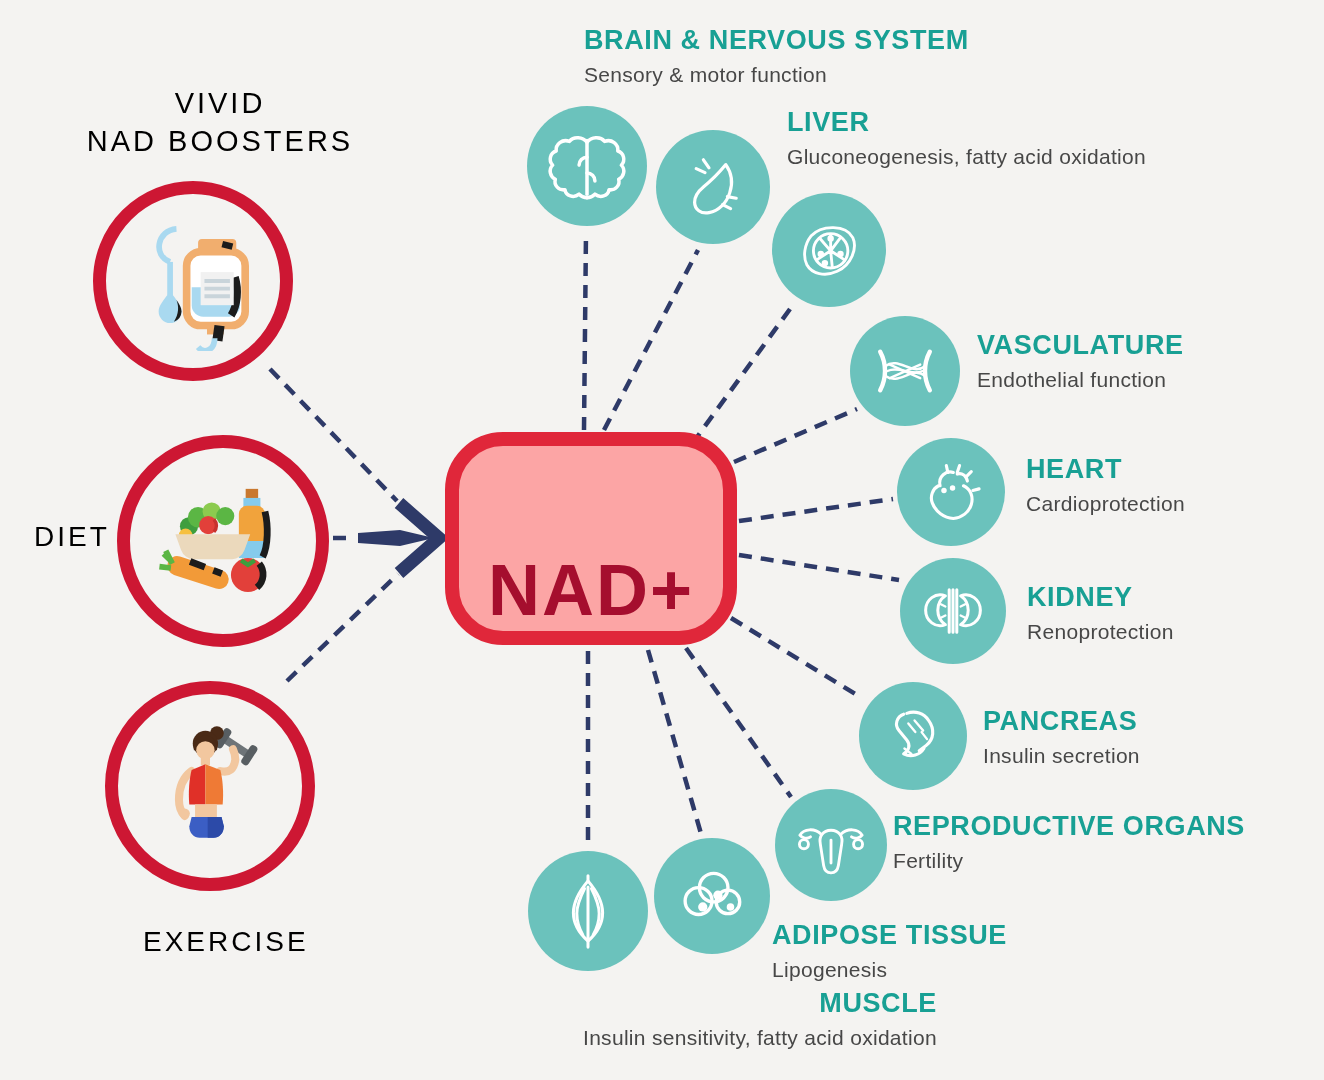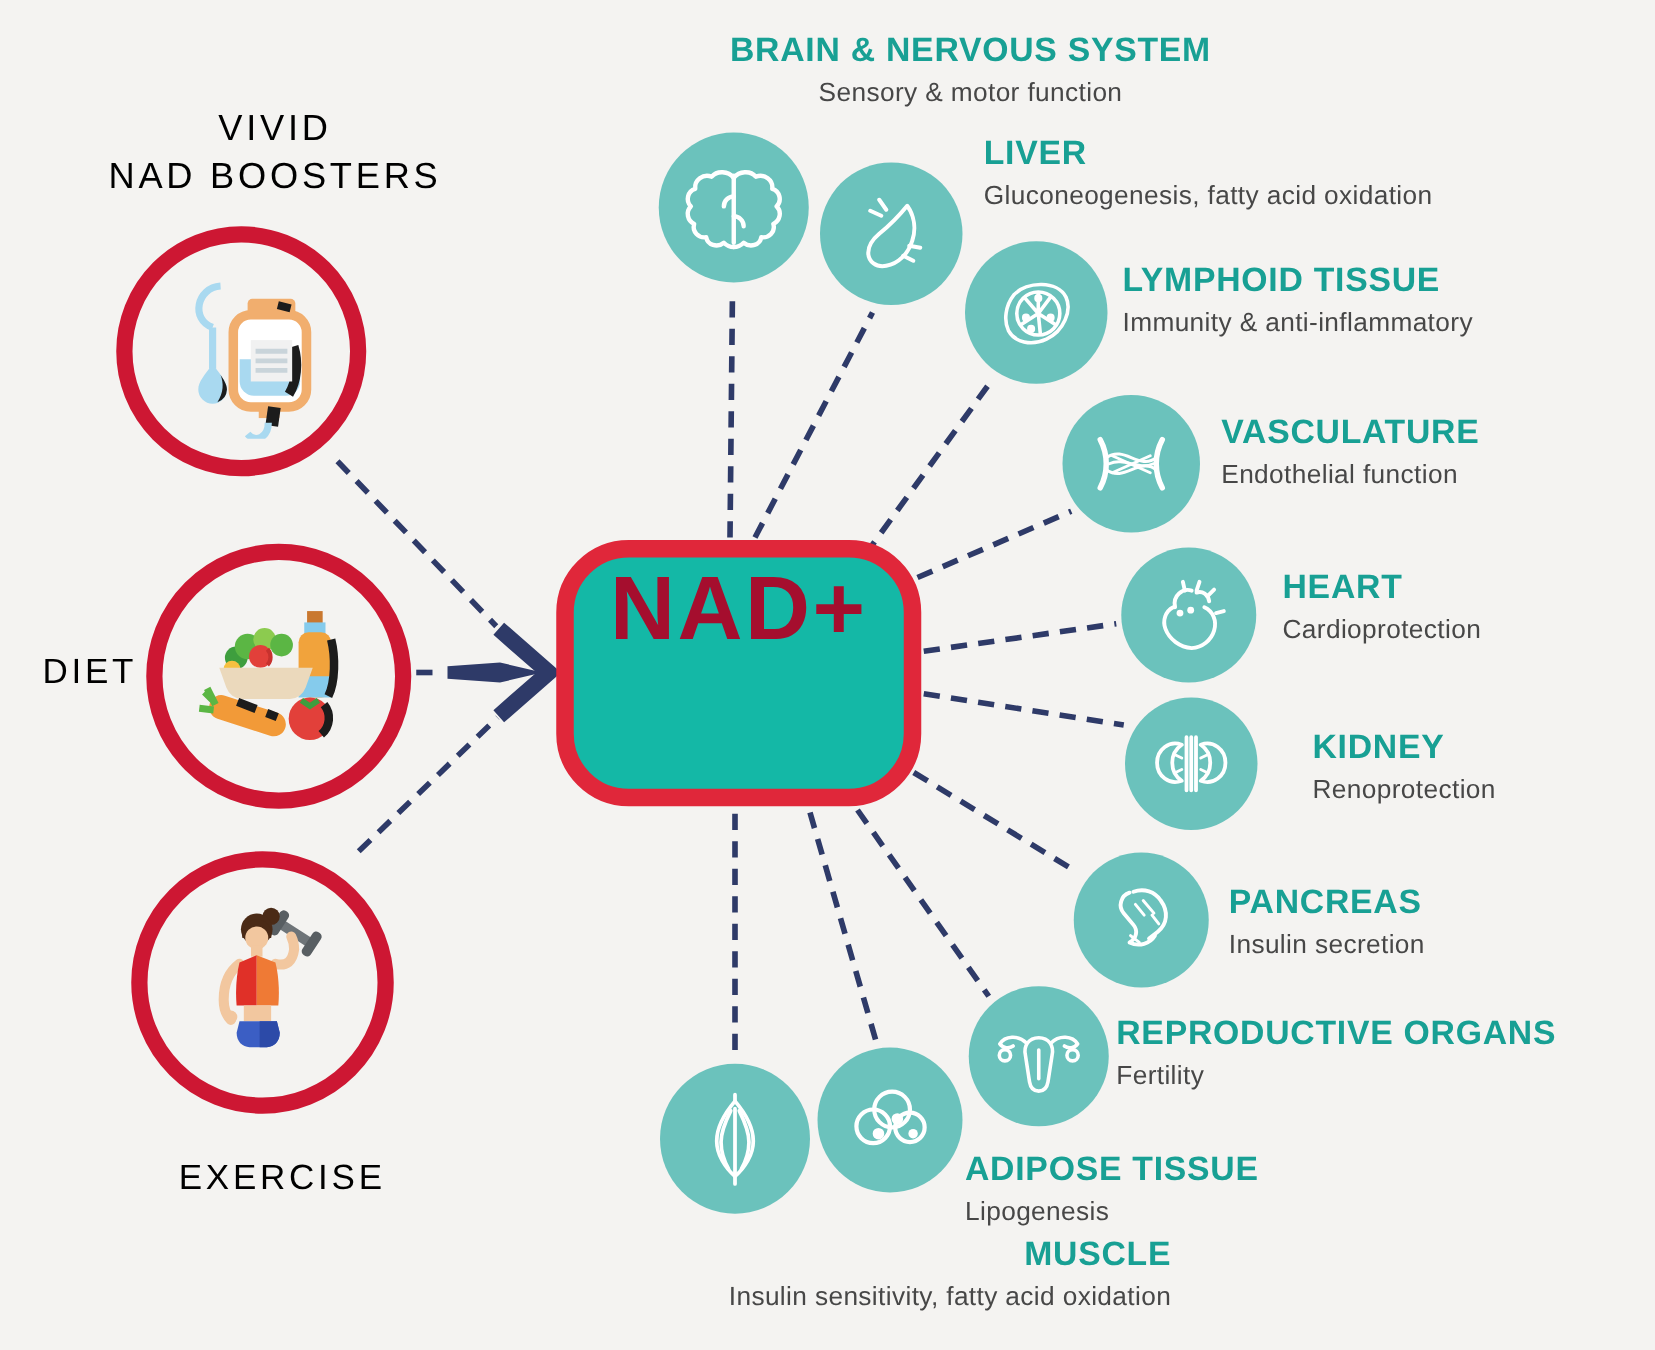--- a/index.html
+++ b/index.html
@@ -4,22 +4,22 @@
 <style>
   html,body{margin:0;padding:0;}
   body{font-family:"Liberation Sans", sans-serif; background:#e9e8e6;}
   .stage{position:relative;width:1324px;height:1080px;background:#f4f3f1;overflow:hidden;}
 
   
   .overlay{position:absolute;left:0;top:0;width:1324px;height:1080px;}
 
   
   .nad-box{position:absolute;left:445px;top:432px;width:264px;height:185px;
-    background:#14b8a6;border:14px solid #e0273a;border-radius:58px;
-    display:flex;align-items:flex-start;justify-content:center;}
+    background:#fca5a5;border:14px solid #e0273a;border-radius:58px;
+    display:flex;align-items:flex-end;justify-content:center;}
   .nad-text{font-size:72px;font-weight:800;color:#a50e2e;letter-spacing:2px;}
 
   
   .ring{position:absolute;border:13px solid #cd1733;border-radius:50%;
     display:flex;align-items:center;justify-content:center;}
   .ring-iv{left:93px;top:181px;width:174px;height:174px;}
   .ring-diet{left:117px;top:435px;width:186px;height:186px;}
   .ring-exercise{left:105px;top:681px;width:184px;height:184px;}
 
   
@@ -33,26 +33,26 @@
   .o-kidney{left:900px;top:558px;width:106px;height:106px;}
   .o-pancreas{left:859px;top:682px;width:108px;height:108px;}
   .o-reproductive{left:775px;top:789px;width:112px;height:112px;}
   .o-adipose{left:654px;top:838px;width:116px;height:116px;}
   .o-muscle{left:528px;top:851px;width:120px;height:120px;}
 
   
   .olabel{position:absolute;line-height:1.25;}
   .olabel .name{font-size:27px;font-weight:700;color:#18a094;letter-spacing:.6px;white-space:nowrap;}
   .olabel .fn{font-size:21px;font-weight:400;color:#474747;letter-spacing:.3px;margin-top:4px;white-space:nowrap;}
-  .l-brain{left:584px;top:24px;text-align:center;}
+  .l-brain{left:584px;top:24px;}
   .l-liver{left:787px;top:106px;}
   .l-lymphoid{left:898px;top:208px;}
   .l-vasculature{left:977px;top:329px;}
   .l-heart{left:1026px;top:453px;}
-  .l-kidney{left:1027px;top:581px;margin-left:23px;}
+  .l-kidney{left:1027px;top:581px;}
   .l-pancreas{left:983px;top:705px;}
   .l-reproductive{left:893px;top:810px;}
   .l-adipose{left:772px;top:919px;}
   .l-muscle{left:583px;top:987px;text-align:right;}
 
   
   .maroon{color:#000000;letter-spacing:3px;font-weight:400;}
   .title{position:absolute;left:50px;top:84px;width:340px;text-align:center;
     font-size:29px;line-height:38px;}
   .diet-label{position:absolute;left:34px;top:521px;font-size:28px;text-align:center;}
@@ -255,24 +255,20 @@
   </div>
 
   <div class="olabel l-brain">
     <div class="name">BRAIN &amp; NERVOUS SYSTEM</div>
     <div class="fn">Sensory &amp; motor function</div>
   </div>
   <div class="olabel l-liver">
     <div class="name">LIVER</div>
     <div class="fn">Gluconeogenesis, fatty acid oxidation</div>
   </div>
-  <div class="olabel l-lymphoid">
-    <div class="name">LYMPHOID TISSUE</div>
-    <div class="fn">Immunity &amp; anti-inflammatory</div>
-  </div>
   <div class="olabel l-vasculature">
     <div class="name">VASCULATURE</div>
     <div class="fn">Endothelial function</div>
   </div>
   <div class="olabel l-heart">
     <div class="name">HEART</div>
     <div class="fn">Cardioprotection</div>
   </div>
   <div class="olabel l-kidney">
     <div class="name">KIDNEY</div>

